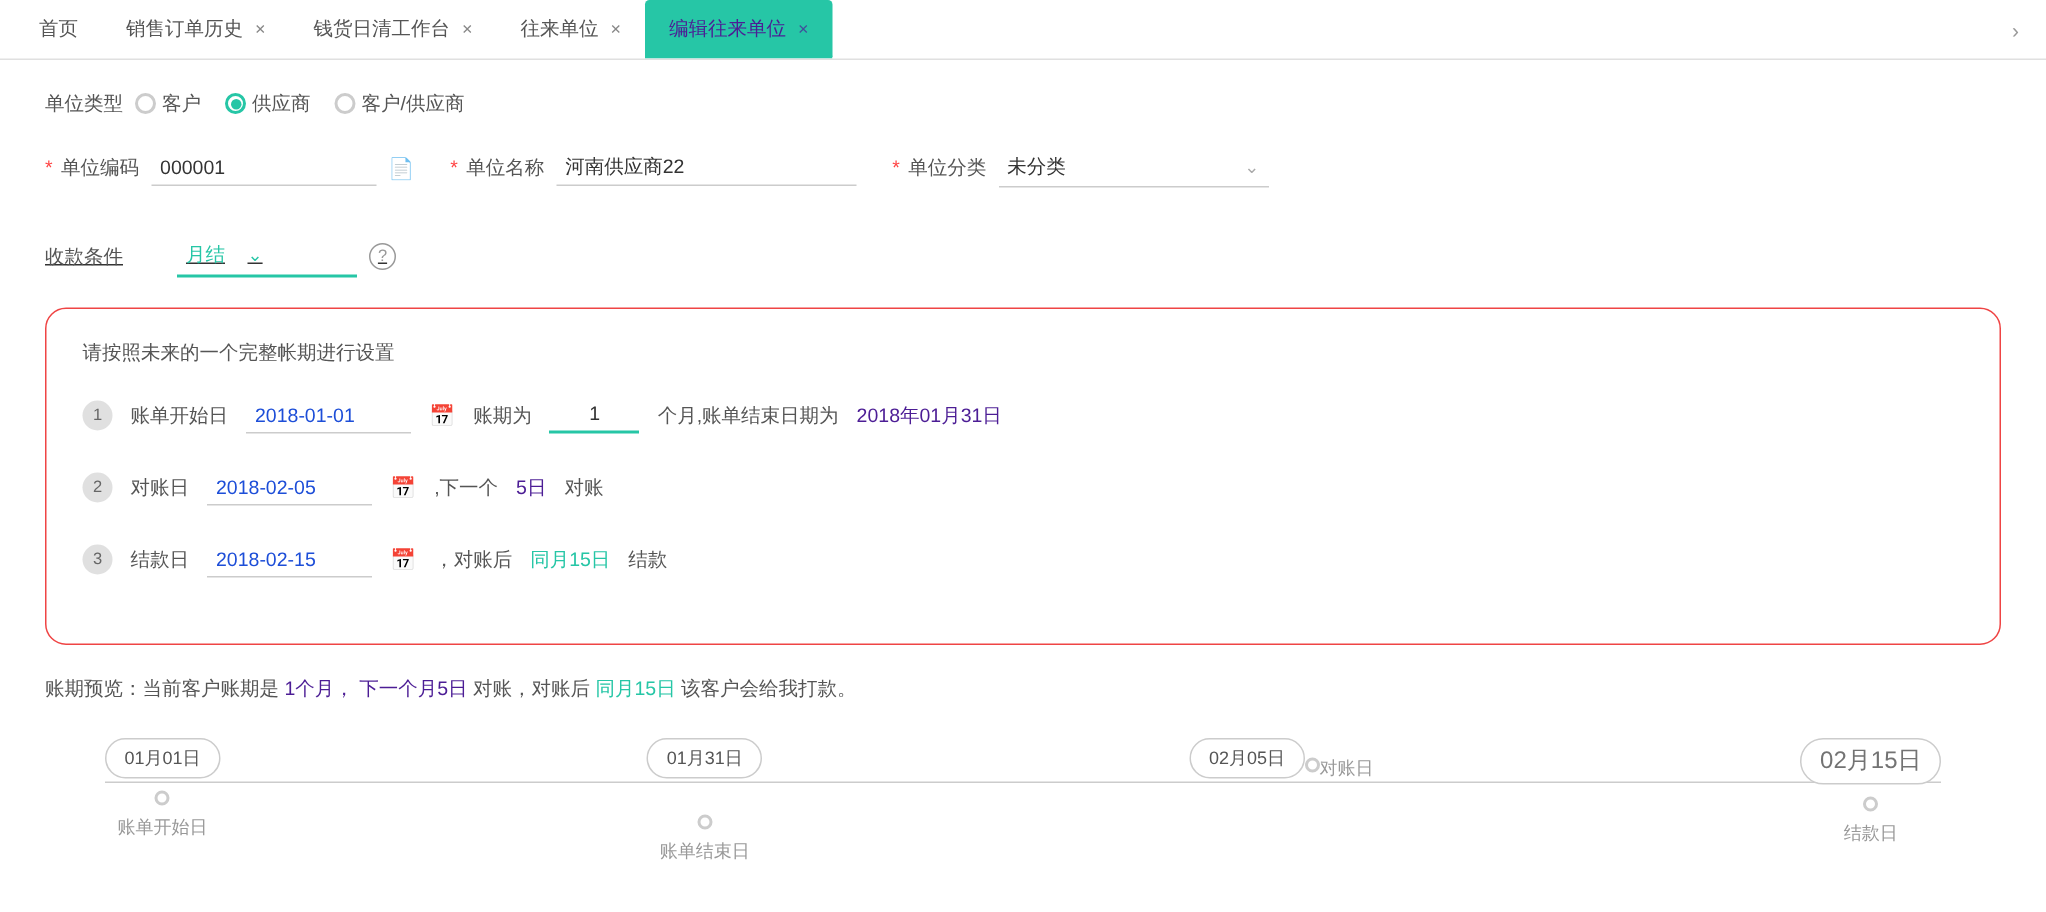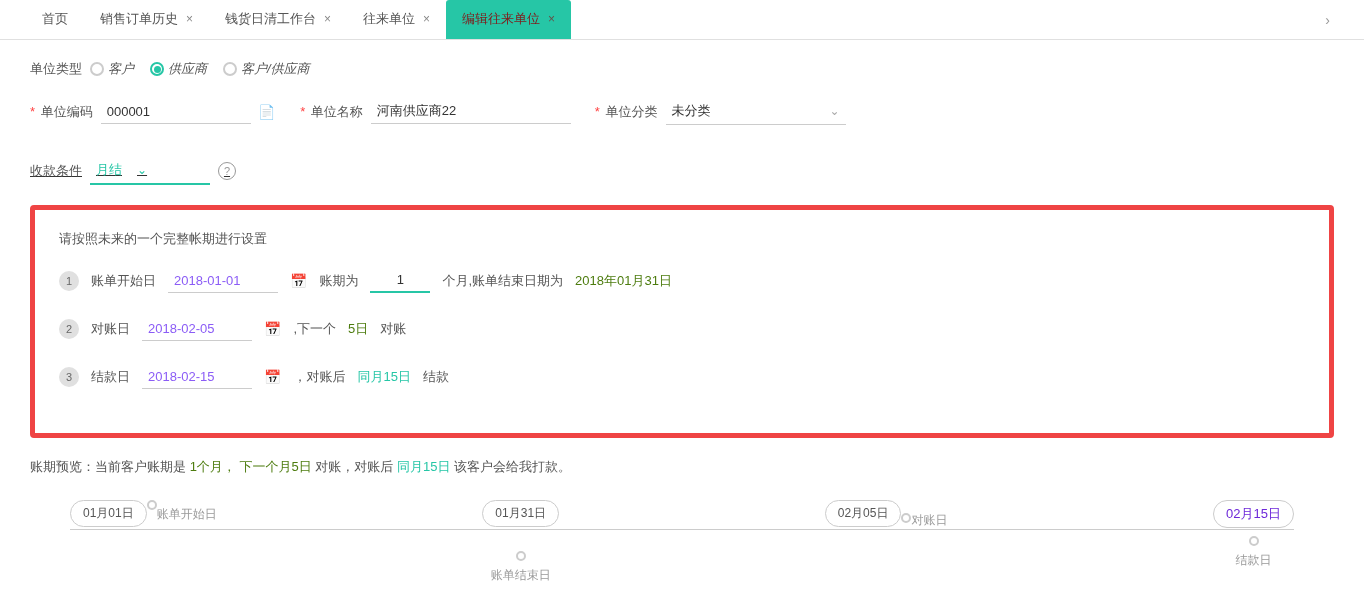--- a/index.html
+++ b/index.html
@@ -5,37 +5,37 @@
     * { box-sizing: border-box; margin: 0; padding: 0; }
     body { font-family: "Microsoft YaHei", "PingFang SC", sans-serif; font-size: 14px; background: #f5f5f5; color: #333; }
 
     
     .tab-bar {
       display: flex;
       align-items: stretch;
       background: #fff;
       border-bottom: 1px solid #e0e0e0;
       height: 40px;
-      padding: 0 26px;
+      padding: 0 10px;
     }
     .tab-item {
       display: flex;
       align-items: center;
       padding: 0 16px;
       cursor: pointer;
       font-size: 13px;
       color: #555;
       border-bottom: 2px solid transparent;
       white-space: nowrap;
       gap: 6px;
       position: relative;
     }
     .tab-item.active {
       background: #26c6a6;
-      color: #7f1d1d;
+      color: #4c1d95;
       border-bottom: 2px solid #26c6a6;
       border-radius: 3px 3px 0 0;
     }
     .tab-close {
       font-size: 12px;
       color: inherit;
       opacity: 0.7;
       cursor: pointer;
       margin-left: 2px;
     }
@@ -72,21 +72,20 @@
       white-space: nowrap;
     }
     .required-star {
       color: #f44;
       margin-right: 2px;
     }
     .radio-group {
       display: flex;
       align-items: center;
       gap: 16px;
-      font-style: italic;
     }
     .radio-item {
       display: flex;
       align-items: center;
       gap: 4px;
       cursor: pointer;
       font-size: 13px;
       color: #555;
     }
     .radio-circle {
@@ -163,42 +162,43 @@
       text-decoration: underline;
     }
     .payment-select {
       display: flex;
       align-items: center;
       border-bottom: 2px solid #26c6a6;
       padding: 4px 6px;
       min-width: 120px;
       cursor: pointer;
       gap: 15px;
+      margin-left: 28px;
     }
     .payment-select-value {
       color: #26c6a6;
       font-size: 13px;
     }
     .help-icon {
       width: 18px;
       height: 18px;
       border-radius: 50%;
       border: 1px solid #999;
       display: flex;
       align-items: center;
       justify-content: center;
       font-size: 11px;
       color: #999;
       cursor: pointer;
     }
 
     
     .settings-panel {
-      border: 5px solid #ef4444;
-      border-radius: 4px;
+      border: 1px solid #ef4444;
+      border-radius: 14px;
       padding: 20px 24px;
       margin-bottom: 20px;
     }
     .settings-title {
       font-size: 13px;
       color: #555;
       margin-bottom: 20px;
     }
     .settings-row {
       display: flex;
@@ -222,21 +222,21 @@
       font-size: 13px;
       color: #555;
       white-space: nowrap;
     }
     .date-input {
       border: none;
       border-bottom: 1px solid #ccc;
       outline: none;
       padding: 4px 6px;
       font-size: 13px;
-      color: #8b5cf6;
+      color: #1d4ed8;
       width: 110px;
     }
     .calendar-icon {
       color: #aaa;
       cursor: pointer;
       font-size: 14px;
     }
     .period-input {
       border: none;
       border-bottom: 2px solid #26c6a6;
@@ -244,21 +244,21 @@
       padding: 4px 6px;
       font-size: 13px;
       color: #333;
       width: 60px;
       text-align: center;
     }
     .row-text {
       font-size: 13px;
       color: #555;
     }
-    .highlight-orange { color: #4d7c0f; }
+    .highlight-orange { color: #4c1d95; }
     .highlight-teal { color: #26c6a6; }
 
     
     .preview-section {
       padding: 0 0 20px 0;
     }
     .preview-text {
       font-size: 13px;
       color: #555;
       margin-bottom: 24px;
@@ -391,40 +391,40 @@
       <span class="highlight-teal">同月15日</span>
       <span>该客户会给我打款。</span>
     </div>
 
     <div style="position: relative; padding: 0 40px;">
 
       <div style="position: absolute; top: 29px; left: 40px; right: 40px; height: 1px; background: #ccc; z-index:0;"></div>
 
       <div style="display: flex; justify-content: space-between; align-items: flex-start; position: relative; z-index:1;">
 
-        <div style="display: flex; flex-direction: row; ">
+        <div style="display: flex; flex-direction: column; align-items: center;">
           <div style="border: 1px solid #ccc; border-radius: 20px; padding: 4px 12px; font-size: 12px; color: #555; background:#fff; white-space:nowrap; margin-bottom:8px;">01月01日</div>
           <div style="width:10px; height:10px; border-radius:50%; border:2px solid #ccc; background:#fff;"></div>
           <div style="font-size:12px; color:#999; margin-top:6px; white-space:nowrap;">账单开始日</div>
         </div>
 
         <div style="display: flex; flex-direction: column; align-items: center;">
           <div style="border: 1px solid #ccc; border-radius: 20px; padding: 4px 12px; font-size: 12px; color: #555; background:#fff; white-space:nowrap; margin-bottom:24px;">01月31日</div>
           <div style="width:10px; height:10px; border-radius:50%; border:2px solid #ccc; background:#fff;"></div>
           <div style="font-size:12px; color:#999; margin-top:6px; white-space:nowrap;">账单结束日</div>
         </div>
 
         <div style="display: flex; flex-direction: row; align-items: center;">
           <div style="border: 1px solid #ccc; border-radius: 20px; padding: 4px 12px; font-size: 12px; color: #555; background:#fff; white-space:nowrap; margin-bottom:8px;">02月05日</div>
           <div style="width:10px; height:10px; border-radius:50%; border:2px solid #ccc; background:#fff;"></div>
           <div style="font-size:12px; color:#999; margin-top:6px; white-space:nowrap;">对账日</div>
         </div>
 
         <div style="display: flex; flex-direction: column; align-items: center;">
-          <div style="border: 1px solid #ccc; border-radius: 20px; padding: 4px 12px; font-size: 13px; color: #6d28d9; background:#fff; white-space:nowrap; margin-bottom:8px;">02月15日</div>
+          <div style="border: 1px solid #ccc; border-radius: 20px; padding: 4px 12px; font-size: 16px; color: #737373; background:#fff; white-space:nowrap; margin-bottom:8px;">02月15日</div>
           <div style="width:10px; height:10px; border-radius:50%; border:2px solid #ccc; background:#fff;"></div>
           <div style="font-size:12px; color:#999; margin-top:6px; white-space:nowrap;">结款日</div>
         </div>
 
       </div>
     </div>
   </div>
 
 </div>
 

